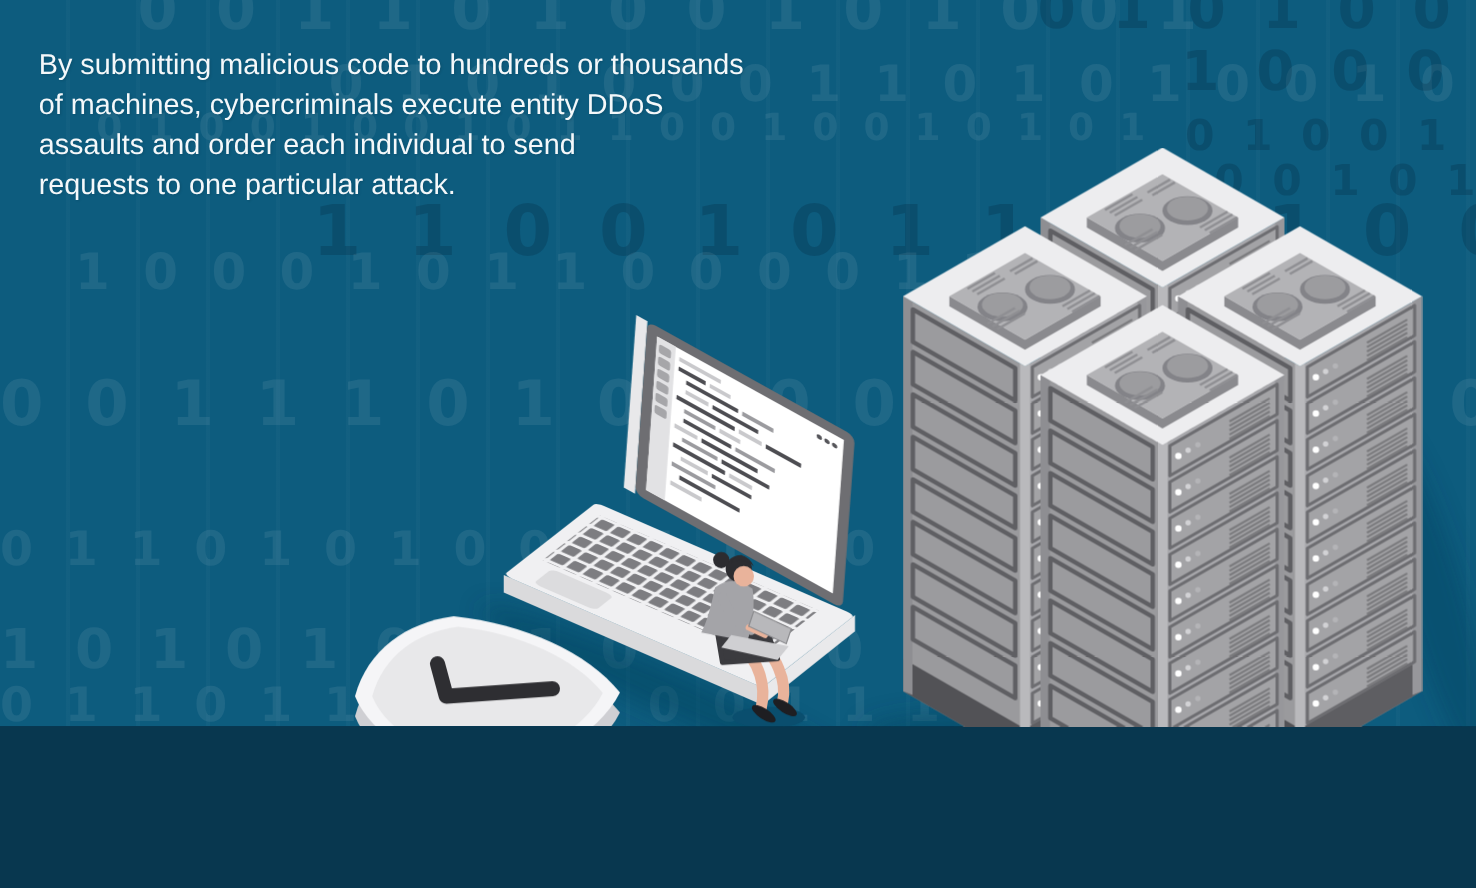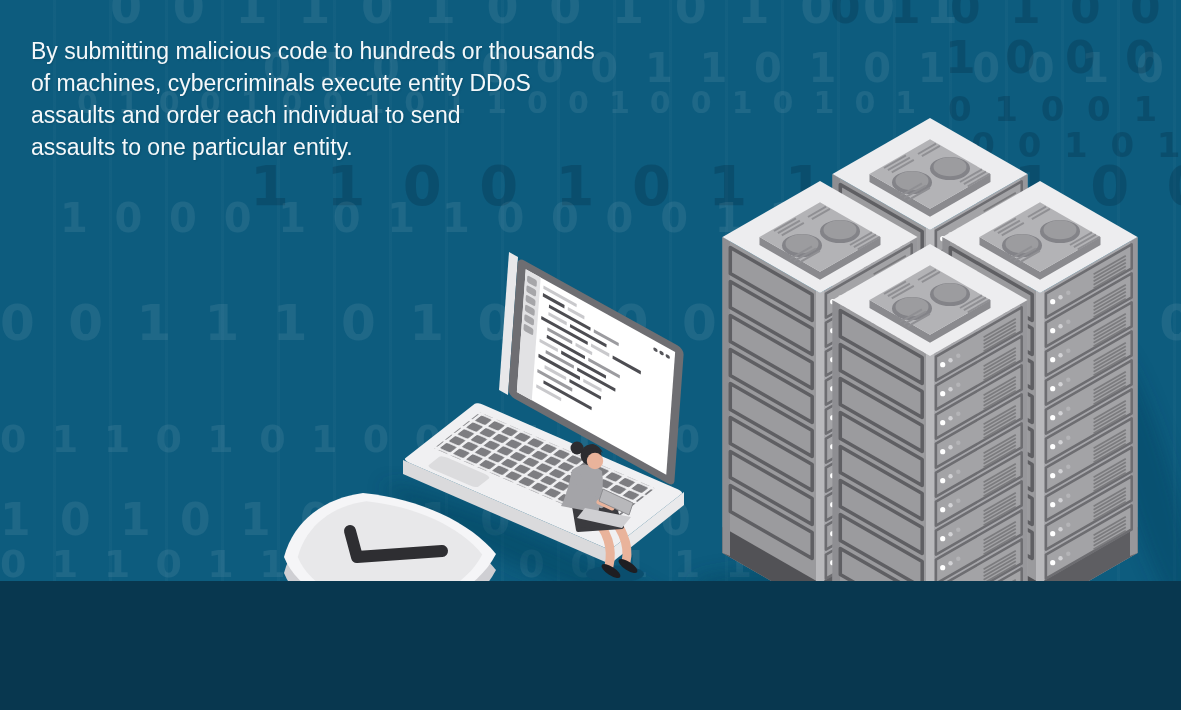--- a/index.html
+++ b/index.html
@@ -51,21 +51,21 @@
   <div class="bin" style="left:0px;top:545px;font-size:38px;">0 1 1 0 1 1 1 0 0 1 0 0 1 1 1 0 1</div>
   <div class="bin" style="left:0px;top:592px;font-size:52px;">1 0 0 1 0 0 0 1 0 0 1 0 1 1 0 0</div>
   <div class="bin" style="left:50px;top:648px;font-size:46px;">1 1 0 1 0 0 1 0 1 1 0 1 1 0 8 1</div>
   <div class="bin" style="left:765px;top:652px;font-size:56px;">1 0 1 1 0 1 1 0</div>
 
   <div class="hero">
     <div class="body">
       <div>By submitting malicious code to hundreds or thousands</div>
       <div>of machines, cybercriminals execute entity DDoS</div>
       <div>assaults and order each individual to send</div>
-      <div>assaults to one particular entity.</div>
+      <div>requests to one particular attack.</div>
     </div>
   </div>
 
   <svg class="illu" width="1181" height="710" viewBox="0 0 1181 710">
     <defs>
       <filter id="soft" x="-60%" y="-60%" width="220%" height="220%">
         <feGaussianBlur stdDeviation="9"></feGaussianBlur>
       </filter>
 
       <g id="slatL">

